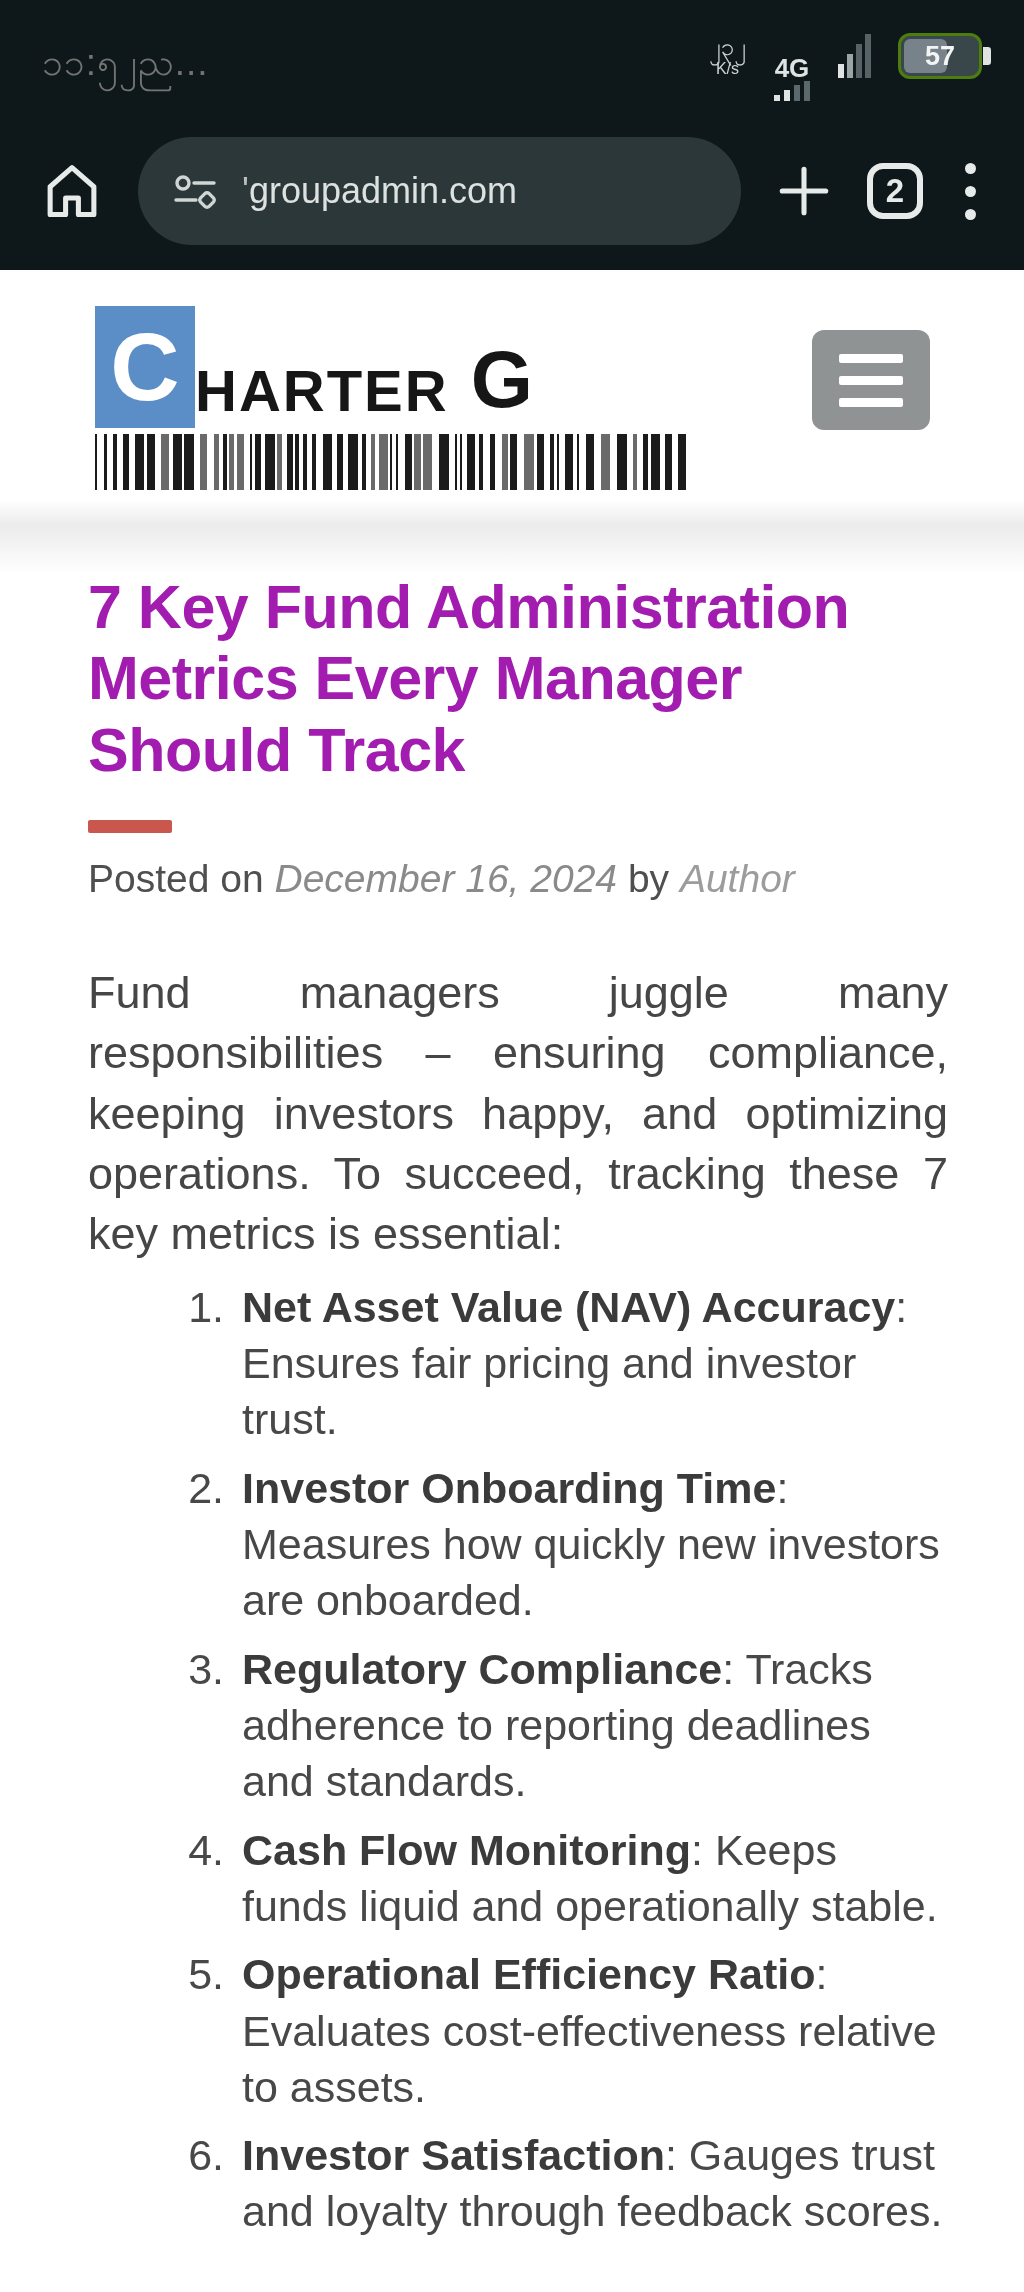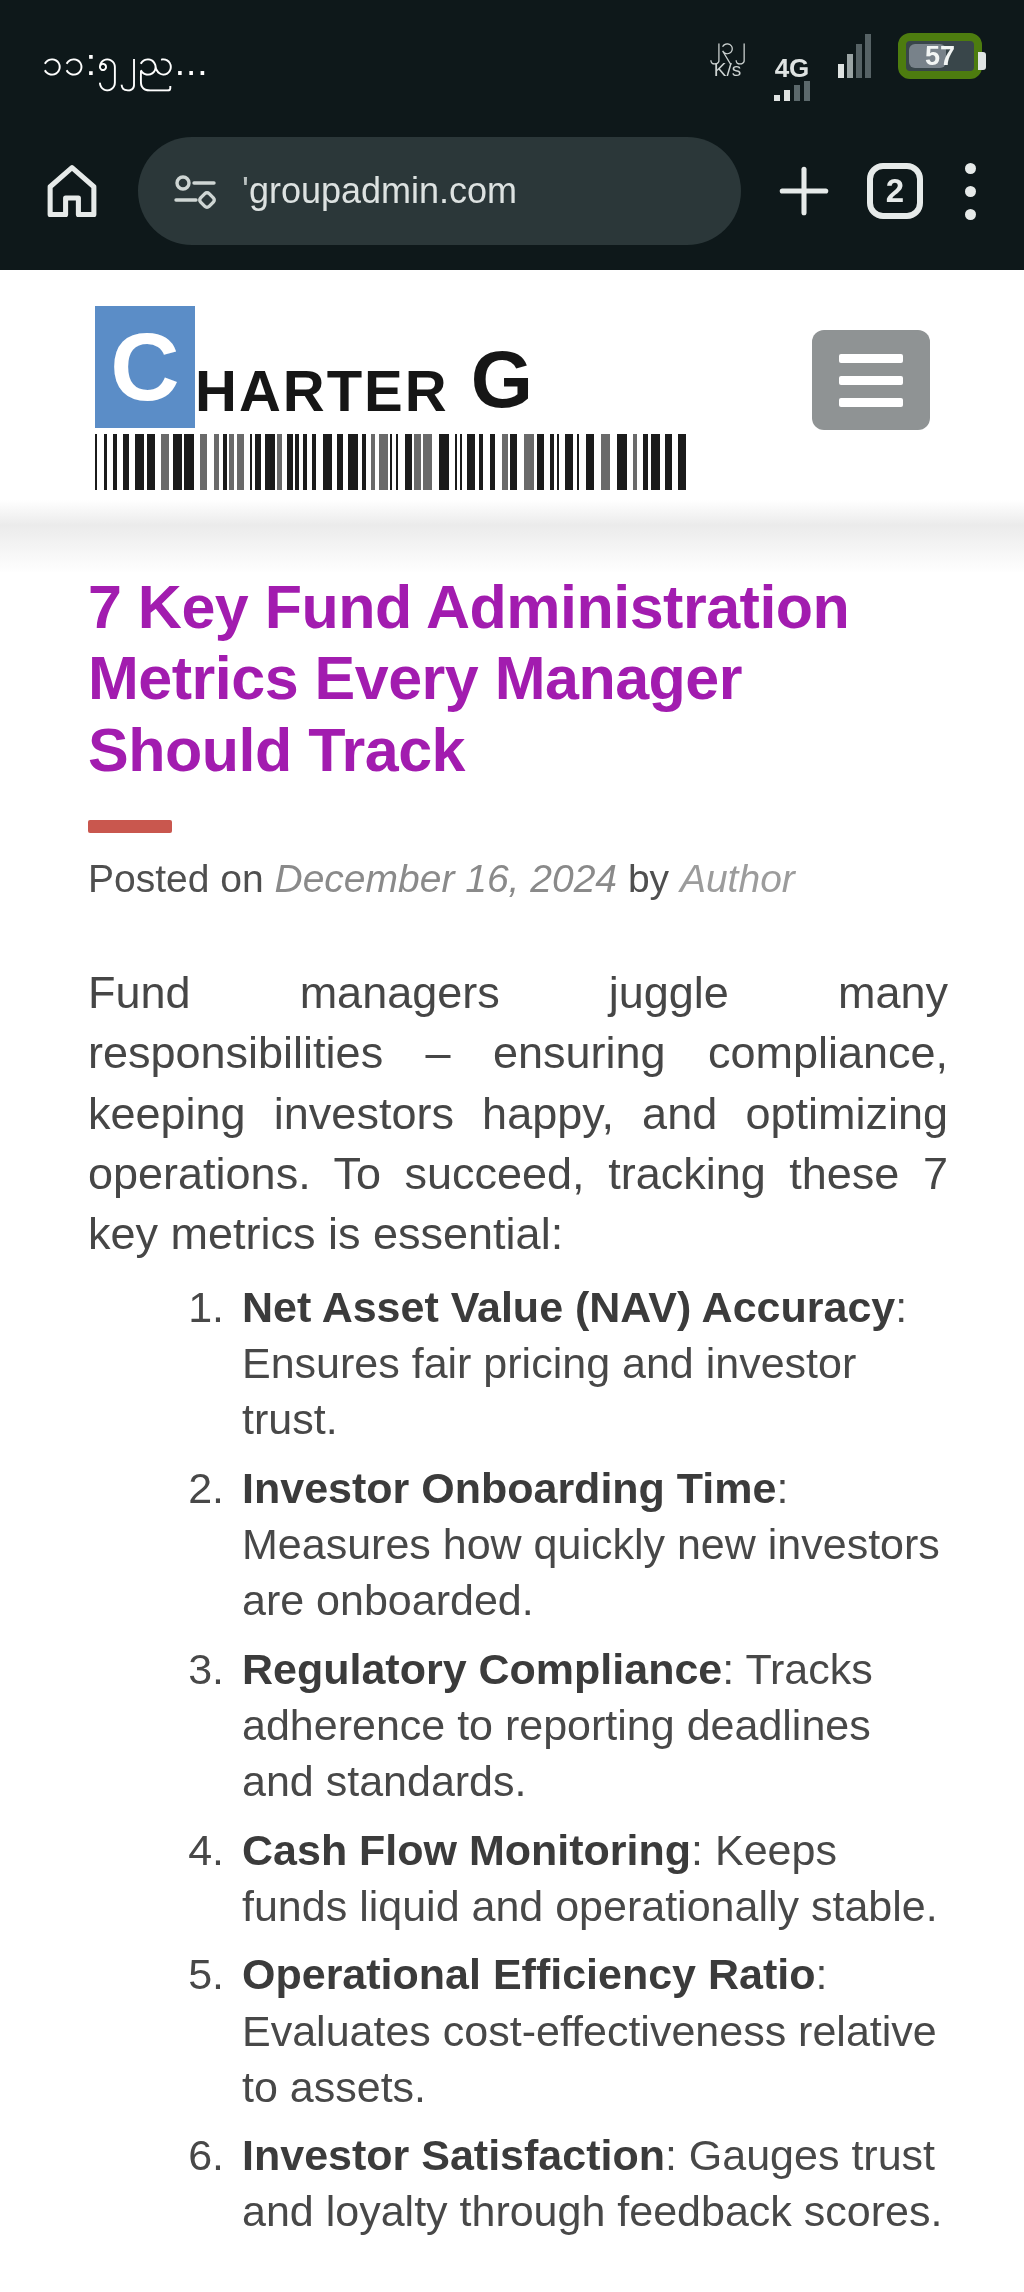--- a/index.html
+++ b/index.html
@@ -7,29 +7,29 @@
   .screen{
     width:1024px; height:2292px; margin:0 auto; position:relative;
     background:#ffffff; overflow:hidden;
   }
   
   .chrome-dark{ background:#0e181a; color:#e6eae9; }
   .statusbar{
     height:112px; display:flex; align-items:center;
     justify-content:space-between; padding:0 42px;
   }
-  .status-time{ font-size:37px; color:#ffffff; letter-spacing:1px;margin-top:19px; }
+  .status-time{ font-size:37px; color:#737373; letter-spacing:1px;margin-top:19px; }
   .status-right{ display:flex; align-items:center; gap:26px; }
   .speed-stack{ display:flex; flex-direction:column; align-items:center; line-height:1; color:#cdd3d2; }
   .speed-stack .v{ font-size:24px; }
-  .speed-stack .u{ font-size:19px; margin-top:2px; }
+  .speed-stack .u{ font-size:16px; margin-top:2px; }
   .net-stack{ display:flex; flex-direction:column; align-items:center; line-height:1; color:#dfe3e2; }
   .net-stack .t{ font-size:26px; font-weight:bold;margin-top:44px; }
   .battery{
-    width:84px; height:46px; border:8px solid #4d7c0f; border-radius:12px;
+    width:84px; height:46px; border:3px solid #4d7c0f; border-radius:12px;
     position:relative; display:flex; align-items:center; justify-content:center;
     background:#39464a;
   }
   .battery .fill{ position:absolute; left:3px; top:3px; bottom:3px; width:55%; background:#78828a; border-radius:6px; }
   .battery .pct{ position:relative; font-size:27px; font-weight:bold; color:#f2f5f4; }
   .battery .nub{ position:absolute; right:-12px; top:11px; width:8px; height:18px; background:#dfe4e3; border-radius:0 3px 3px 0; }
 
   .toolbar{
     height:158px; display:flex; align-items:center; padding:0 40px; gap:34px;
   }

